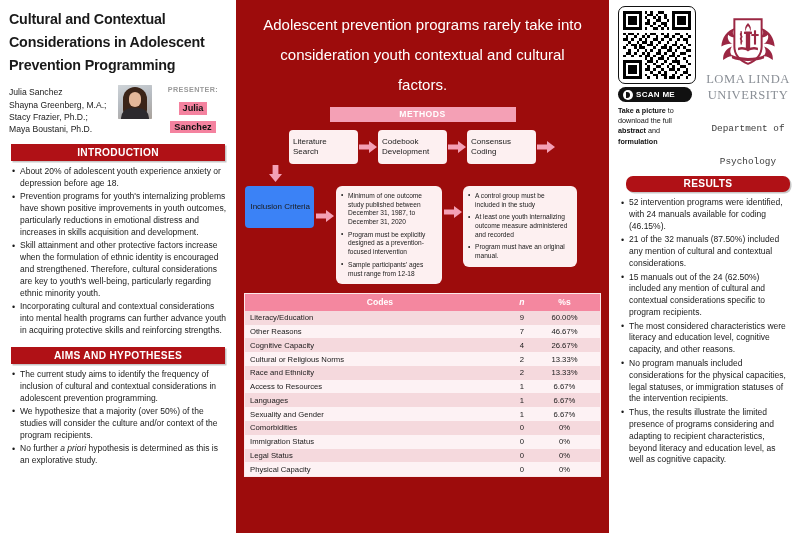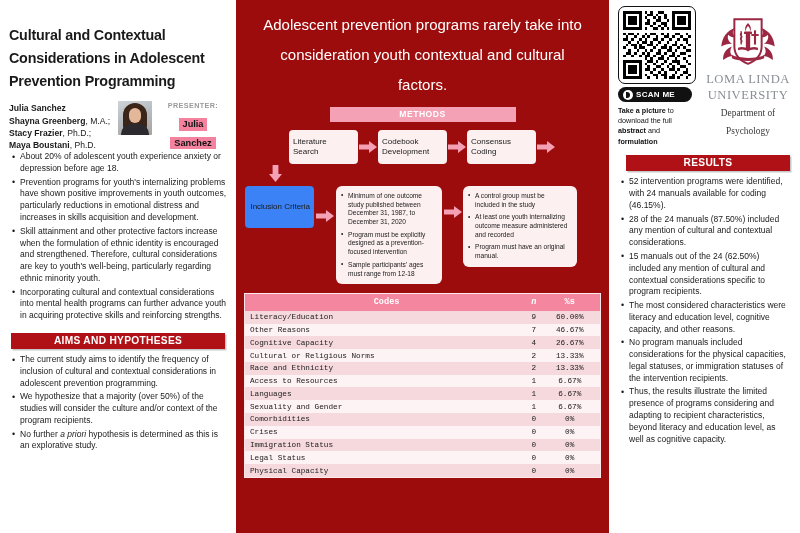--- a/index.html
+++ b/index.html
@@ -13,21 +13,21 @@
     position: relative;
     width: 800px; height: 533px;
     display: flex;
     background: #9d0c0c;
   }
 
   
   .col-left {
     width: 236px;
     background: #ffffff;
-    padding: 24px 9px 4px 9px;
+    padding: 8px 9px 4px 9px;
     display: flex;
     flex-direction: column;
   }
   .poster-title {
     font-size: 14.3px;
     font-weight: bold;
     line-height: 1.62;
     color: #1a1a1a;
     letter-spacing: -0.2px;
   }
@@ -36,21 +36,21 @@
     align-items: flex-start;
     margin-top: 8px;
   }
   .author-names {
     font-size: 8.6px;
     line-height: 1.42;
     color: #1a1a1a;
     flex: 1;
     padding-top: 1px;
   }
-  .author-names .nm { font-weight: bold; }
+  .author-names .nm { font-weight: normal; }
   .presenter-photo {
     width: 34px; height: 34px;
     border-radius: 1px;
     overflow: hidden;
     flex-shrink: 0;
     margin-right: 7px;
     background: #d9cfc8;
     position: relative;
   }
   .presenter-photo .bg {
@@ -242,21 +242,20 @@
     justify-content: center;
     padding-top: 20px;
     flex-shrink: 0;
   }
 
   
   .table-wrap {
     margin: 9px 3px 5px 3px;
     border: 1.5px solid #fce8ea;
     background: #404040;
-    font-family: Liberation Mono, monospace;
   }
   table.codes {
     width: 100%;
     border-collapse: collapse;
     font-size: 7.7px;
     color: #1a1a1a;
   }
   table.codes thead th {
     background: #f4879f;
     color: #ffffff;
@@ -342,27 +341,27 @@
   .crest { width: 62px; height: 62px; margin: 0 auto; display: block; }
   .llu-name {
     font-family: "Liberation Serif", serif;
     font-size: 12.6px;
     color: #8a8f96;
     line-height: 1.12;
     letter-spacing: 0.5px;
     margin-top: 2px;
   }
   .llu-dept {
-    font-family: Liberation Serif, serif;
+    font-family: Liberation Mono, monospace;
     font-size: 9.4px;
     color: #3a3a3a;
     line-height: 1.25;
-    margin-top: 6px;
-  }
-  .sec-header.right { margin: 8px 2px 5px 8px; }
+    margin-top: 21px;
+  }
+  .sec-header.right { margin: 8px 2px 5px 8px; border-radius: 7px; }
 </style>
 </head>
 <body>
 
 <div class="poster">
 
   <div class="col-left">
 
     <div class="poster-title">Cultural and Contextual Considerations in Adolescent Prevention Programming</div>
 
@@ -381,20 +380,21 @@
         <div class="body"></div>
       </div>
 
       <div class="presenter-block">
         <div class="presenter-label">PRESENTER:</div>
         <div><span class="presenter-name">Julia</span></div>
         <div><span class="presenter-name">Sanchez</span></div>
       </div>
     </div>
 
+    <div class="sec-header">INTRODUCTION</div>
     <ul class="bullets">
       <li>About 20% of adolescent youth experience anxiety or depression before age 18.</li>
       <li>Prevention programs for youth's internalizing problems have shown positive improvements in youth outcomes, particularly reductions in emotional distress and increases in skills acquisition and development.</li>
       <li>Skill attainment and other protective factors increase when the formulation of ethnic identity is encouraged and strengthened. Therefore, cultural considerations are key to youth's well-being, particularly regarding ethnic minority youth.</li>
       <li>Incorporating cultural and contextual considerations into mental health programs can further advance youth in acquiring protective skills and reinforcing strengths.</li>
     </ul>
 
     <div class="sec-header">AIMS AND HYPOTHESES</div>
     <ul class="bullets">
       <li>The current study aims to identify the frequency of inclusion of cultural and contextual considerations in adolescent prevention programming.</li>
@@ -509,25 +509,20 @@
               <td>1</td>
               <td>6.67%</td>
             </tr>
           <tr>
               <td class="c0">Sexuality and Gender</td>
               <td>1</td>
               <td>6.67%</td>
             </tr>
           <tr>
               <td class="c0">Comorbidities</td>
-              <td>0</td>
-              <td>0%</td>
-            </tr>
-          <tr>
-              <td class="c0">Crises</td>
               <td>0</td>
               <td>0%</td>
             </tr>
           <tr>
               <td class="c0">Immigration Status</td>
               <td>0</td>
               <td>0%</td>
             </tr>
           <tr>
               <td class="c0">Legal Status</td>
@@ -766,21 +761,21 @@
         <div class="llu-name">LOMA LINDA</div>
         <div class="llu-name">UNIVERSITY</div>
         <div class="llu-dept">Department of</div>
         <div class="llu-dept">Psychology</div>
       </div>
     </div>
 
     <div class="sec-header right">RESULTS</div>
     <ul class="bullets">
       <li>52 intervention programs were identified, with 24 manuals available for coding (46.15%).</li>
-      <li>28 of the 24 manuals (87.50%) included any mention of cultural and contextual considerations.</li>
+      <li>21 of the 32 manuals (87.50%) included any mention of cultural and contextual considerations.</li>
       <li>15 manuals out of the 24 (62.50%) included any mention of cultural and contextual considerations specific to program recipients.</li>
     </ul>
 
     <ul class="bullets">
       <li>The most considered characteristics were literacy and education level, cognitive capacity, and other reasons.</li>
       <li>No program manuals included considerations for the physical capacities, legal statuses, or immigration statuses of the intervention recipients.</li>
       <li>Thus, the results illustrate the limited presence of programs considering and adapting to recipient characteristics, beyond literacy and education level, as well as cognitive capacity.</li>
     </ul>
   </div>
 </div>

